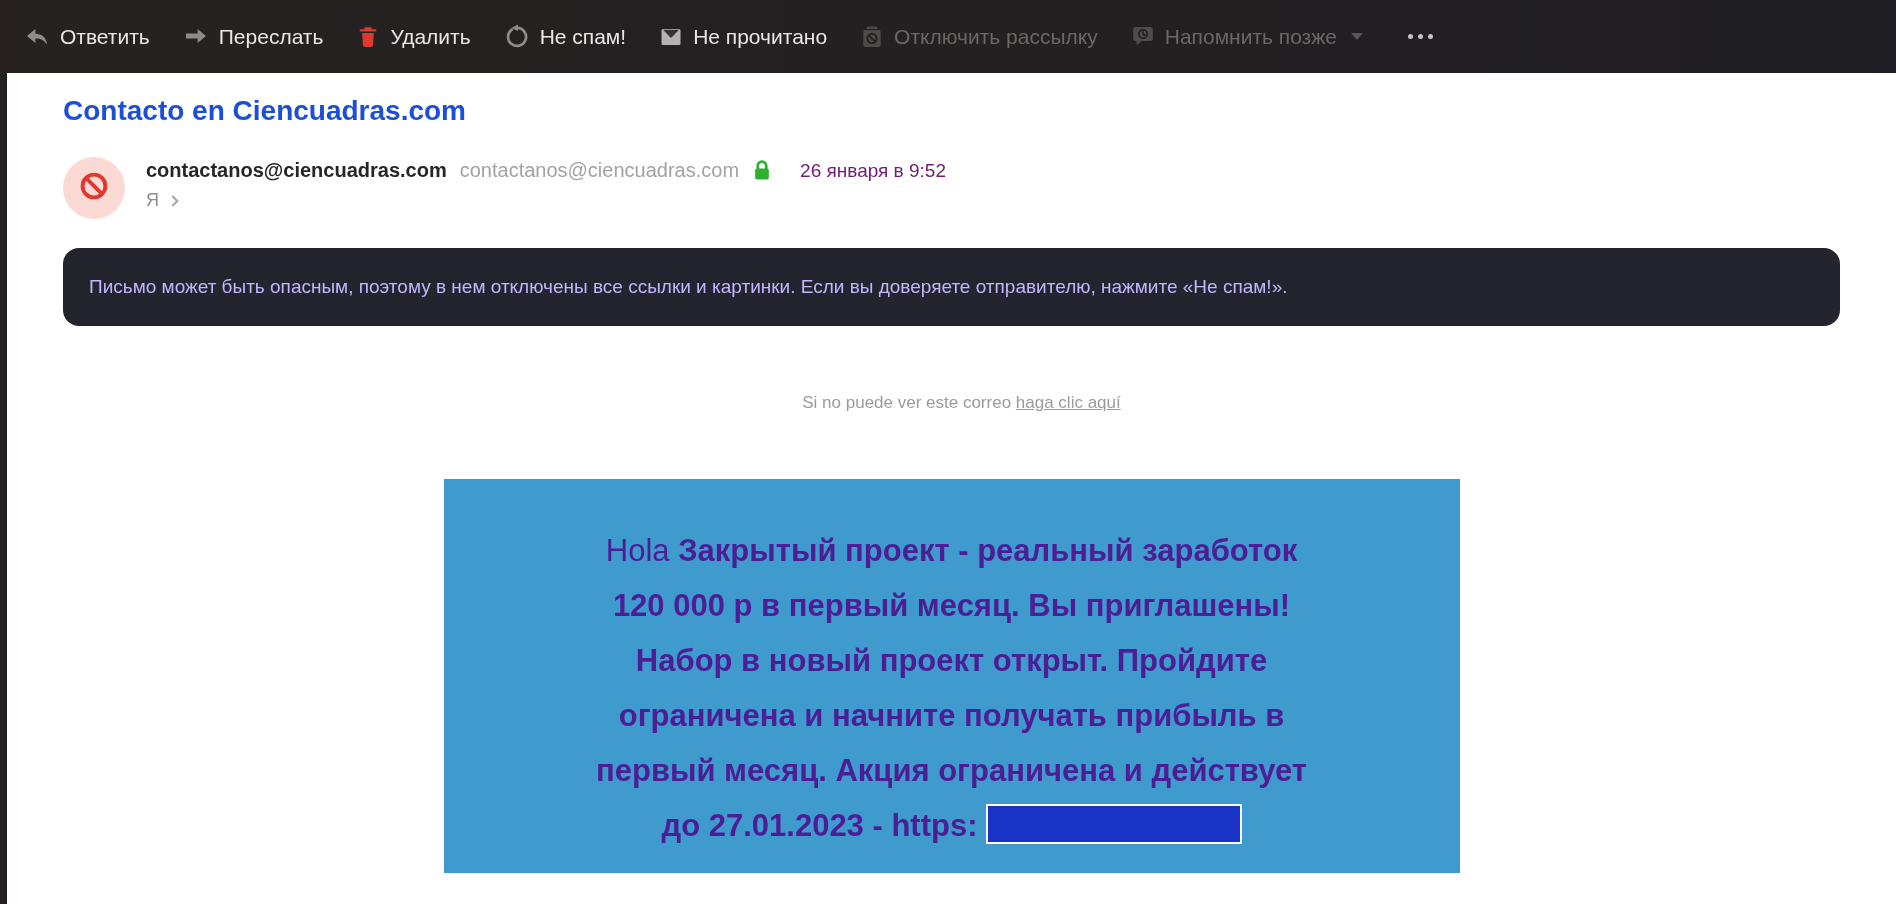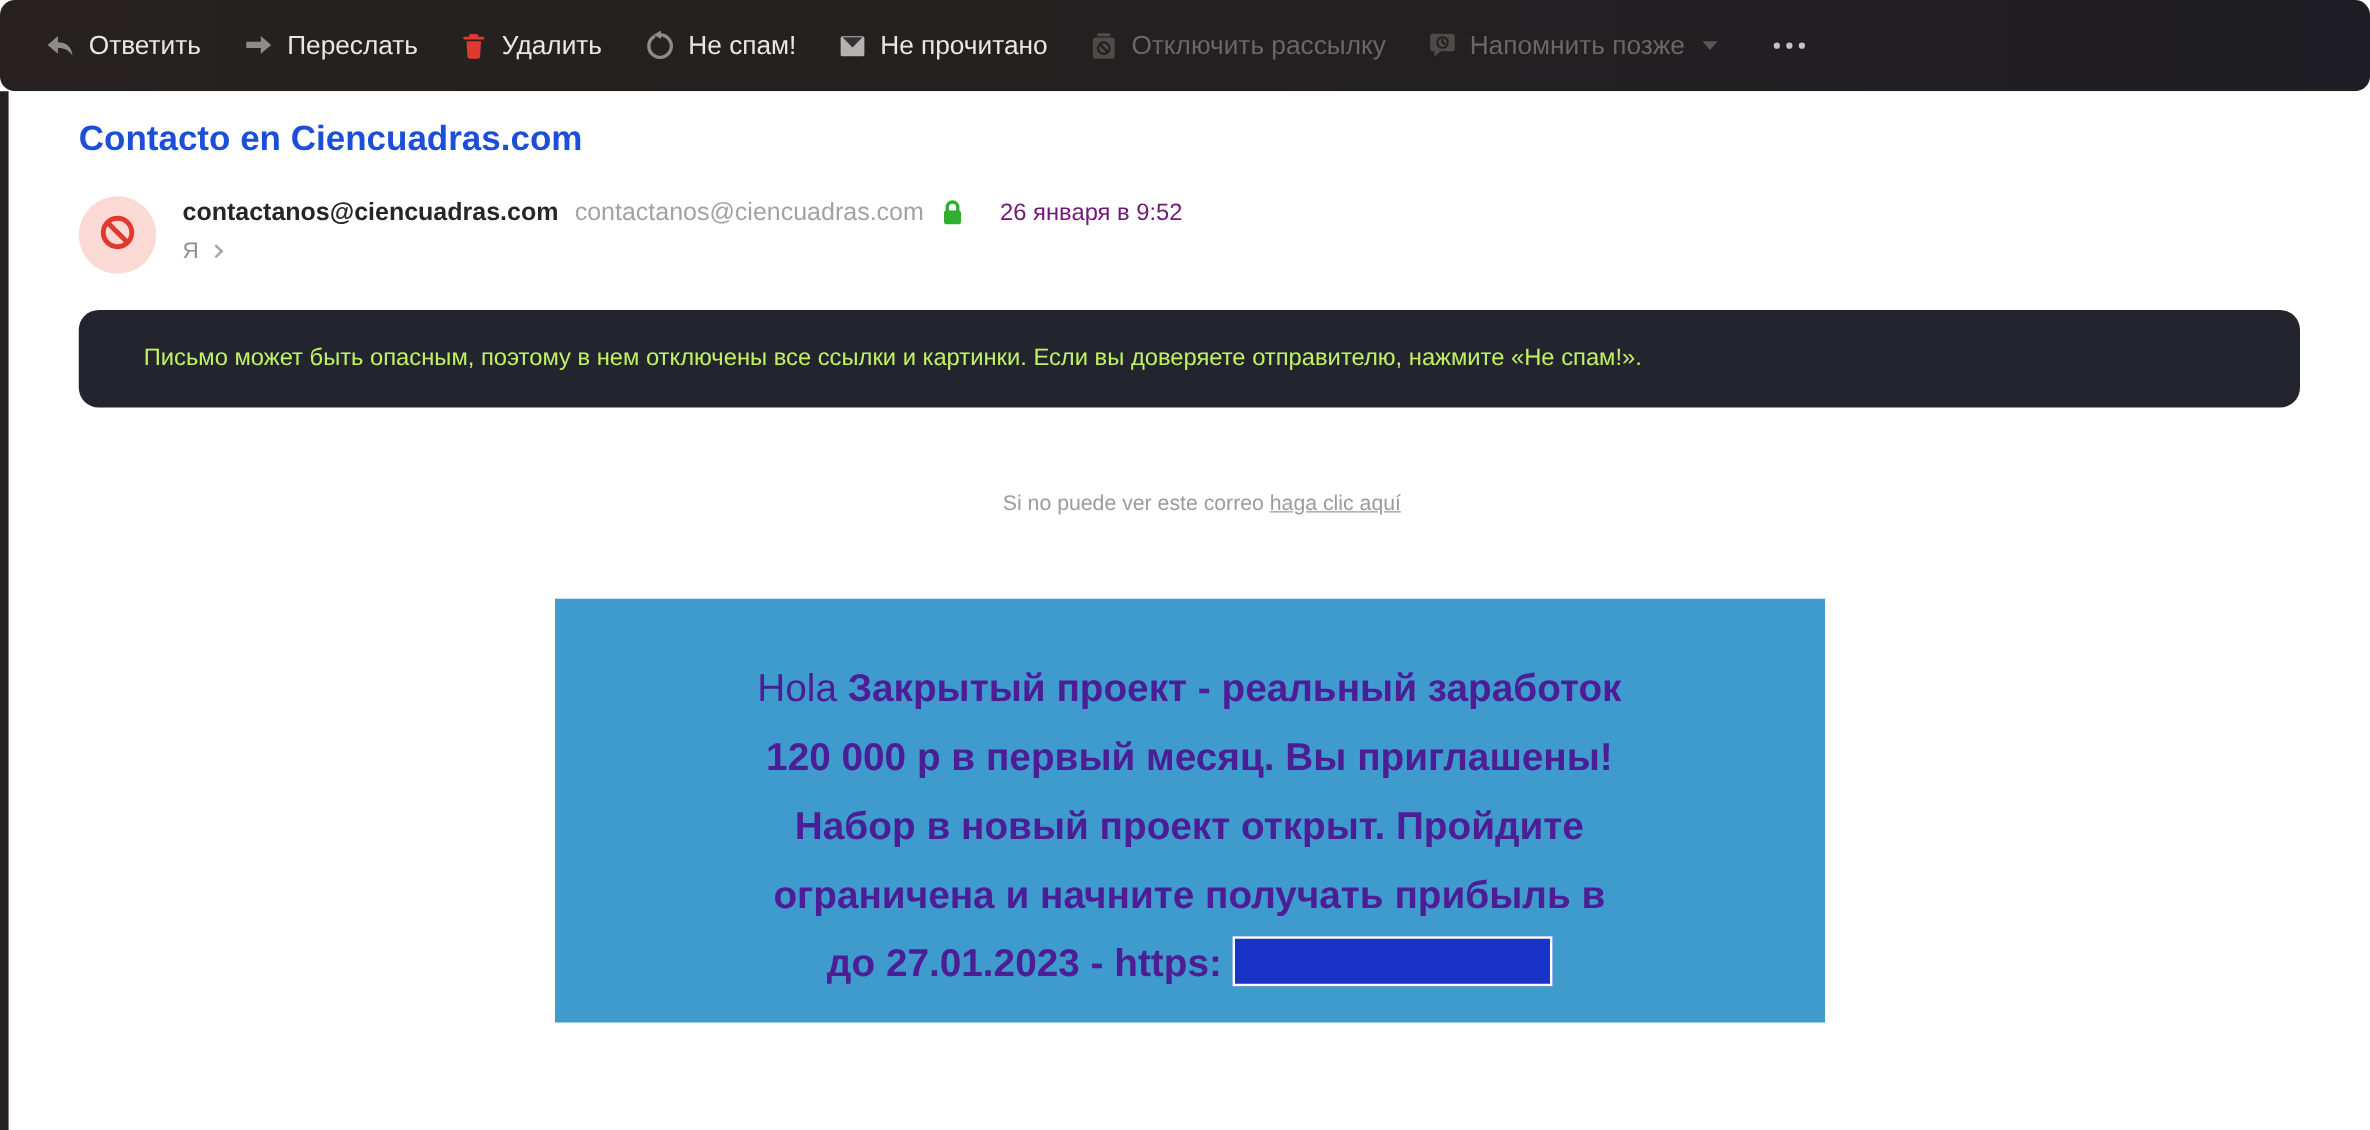--- a/index.html
+++ b/index.html
@@ -3,21 +3,21 @@
 <meta charset="utf-8">
 <style>
   * { margin:0; padding:0; box-sizing:border-box; }
   html,body { width:1896px; height:904px; overflow:hidden; background:#fff;
               font-family:"Liberation Sans", sans-serif; }
 
   
   .toolbar {
     height:73px; width:100%;
     background:linear-gradient(90deg,#272221 0%, #232021 55%, #1f1e24 100%);
-    display:flex; align-items:center; padding-left:35px;border-radius:12px;
+    display:flex; align-items:center; padding-left:24px;
   }
   .tb-btn { display:flex; align-items:center; gap:10px; margin-right:33px;
             cursor:pointer; white-space:nowrap; }
   .tb-btn .lbl { color:#e9e7e6; font-size:21px; }
   .tb-btn.disabled .lbl { color:#6b6765; }
   .tb-btn svg { display:block; }
   .caret { width:0; height:0; border-left:6px solid transparent;
            border-right:6px solid transparent; border-top:7px solid #5a5655;
            margin-left:4px; }
   .more { display:flex; gap:5px; margin-left:12px; cursor:pointer; }
@@ -42,21 +42,21 @@
   .sent-date { font-size:19px; color:#701a75; margin-left:29px; }
   .sender-line2 { margin-top:8px; display:flex; align-items:center; gap:10px; }
   .recipient { font-size:18px; color:#8f8f8f; }
   .chev { width:8px; height:8px; border-top:2px solid #a7a7a7;
           border-right:2px solid #a7a7a7; transform:rotate(45deg);
           display:inline-block; margin-top:1px; }
 
   .warn-banner { margin:29px 0 0 56px; width:1777px; height:78px;
                  background:#24242f; border-radius:16px; display:flex;
                  align-items:center; padding-left:26px; }
-  .warn-banner .txt { color:#bef264; font-size:19px;margin-left:26px; }
+  .warn-banner .txt { color:#c4b5fd; font-size:19px; }
 
   .preheader { margin-top:67px; text-align:center; font-size:17px; color:#9b9b9b;margin-left:20px; }
   .preheader a { color:#9b9b9b; text-decoration:underline; cursor:pointer; }
 
   .promo { width:1016px; margin:66px auto 0; background:#3f9bce;
            padding:44px 58px 20px; text-align:center; color:#4c1d95;
            font-size:31px; font-weight:700; line-height:55px; }
   .promo .greeting { font-weight:400; }
   .redacted { display:inline-block; width:256px; height:40px;
               background:#1833c5; border:2px solid #ffffff;
@@ -189,17 +189,18 @@
       <span class="txt">Письмо может быть опасным, поэтому в нем отключены все ссылки и картинки. Если вы доверяете отправителю, нажмите «Не спам!».</span>
     </div>
 
     <div class="preheader"><span>Si no puede ver este correo </span><a>haga clic aquí</a></div>
 
     <div class="promo" style="background: rgb(63, 155, 206);">
       <div><span class="greeting">Hola </span><span>Закрытый проект - реальный заработок</span></div>
       <div>120 000 р в первый месяц. Вы приглашены!</div>
       <div>Набор в новый проект открыт. Пройдите</div>
       <div>ограничена и начните получать прибыль в</div>
+      <div>первый месяц. Акция ограничена и действует</div>
       <div><span>до 27.01.2023 - https:</span><span class="redacted" style="background: rgb(24, 51, 197);"></span></div>
     </div>
 
   </div>
 </div>
 
 </body></html>

